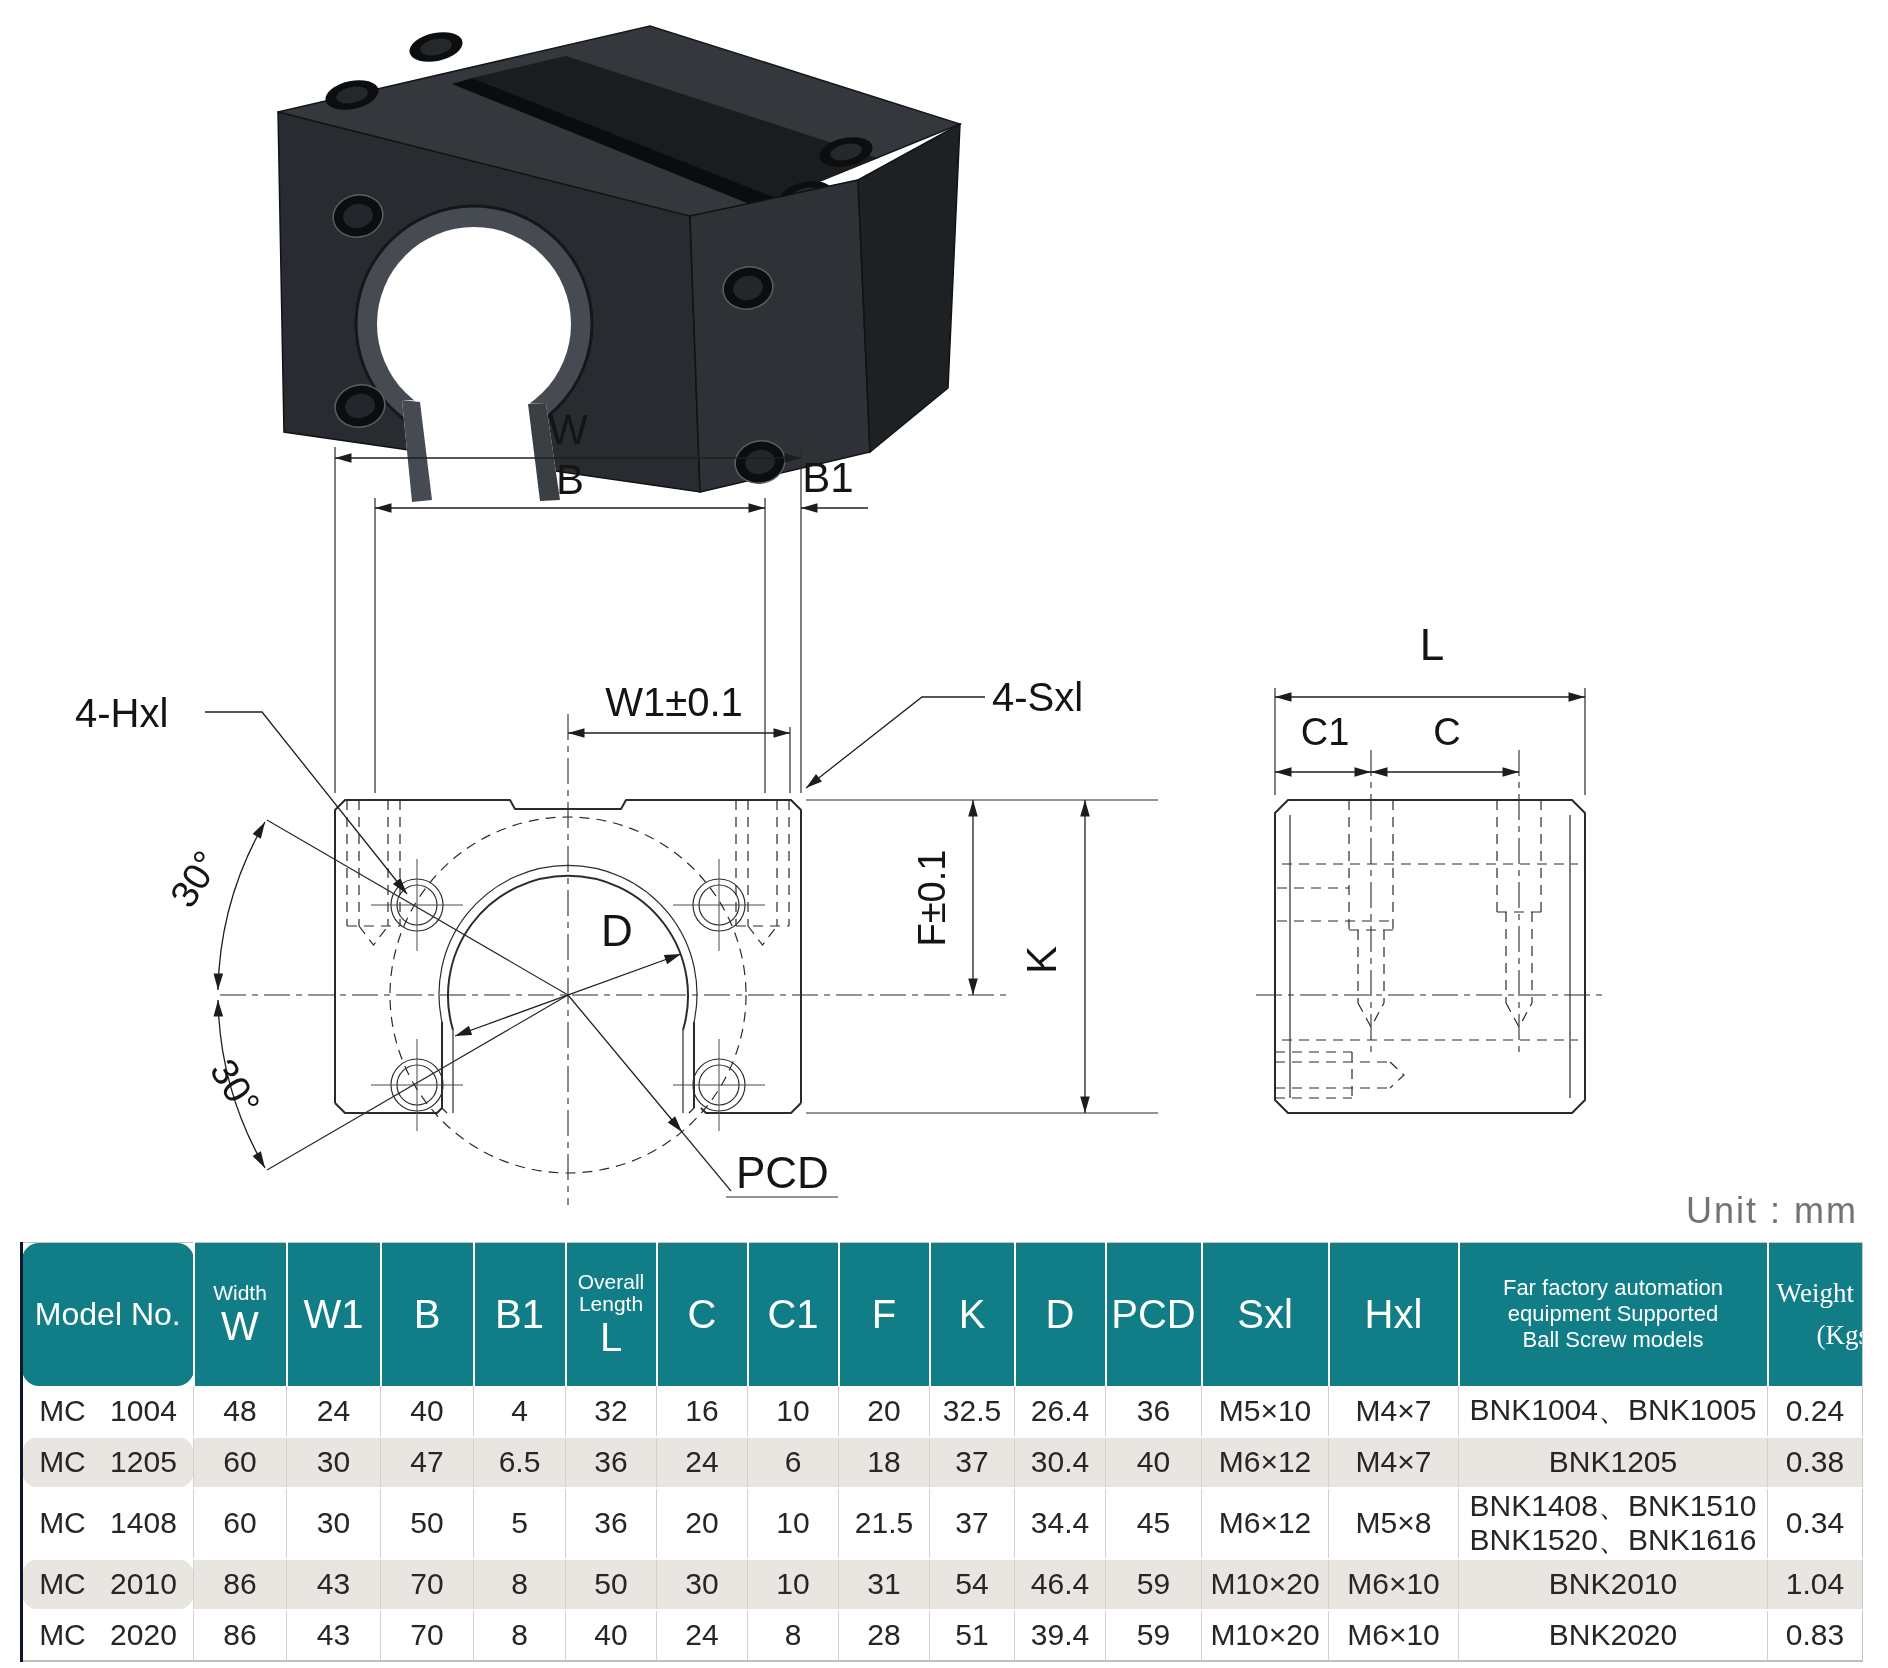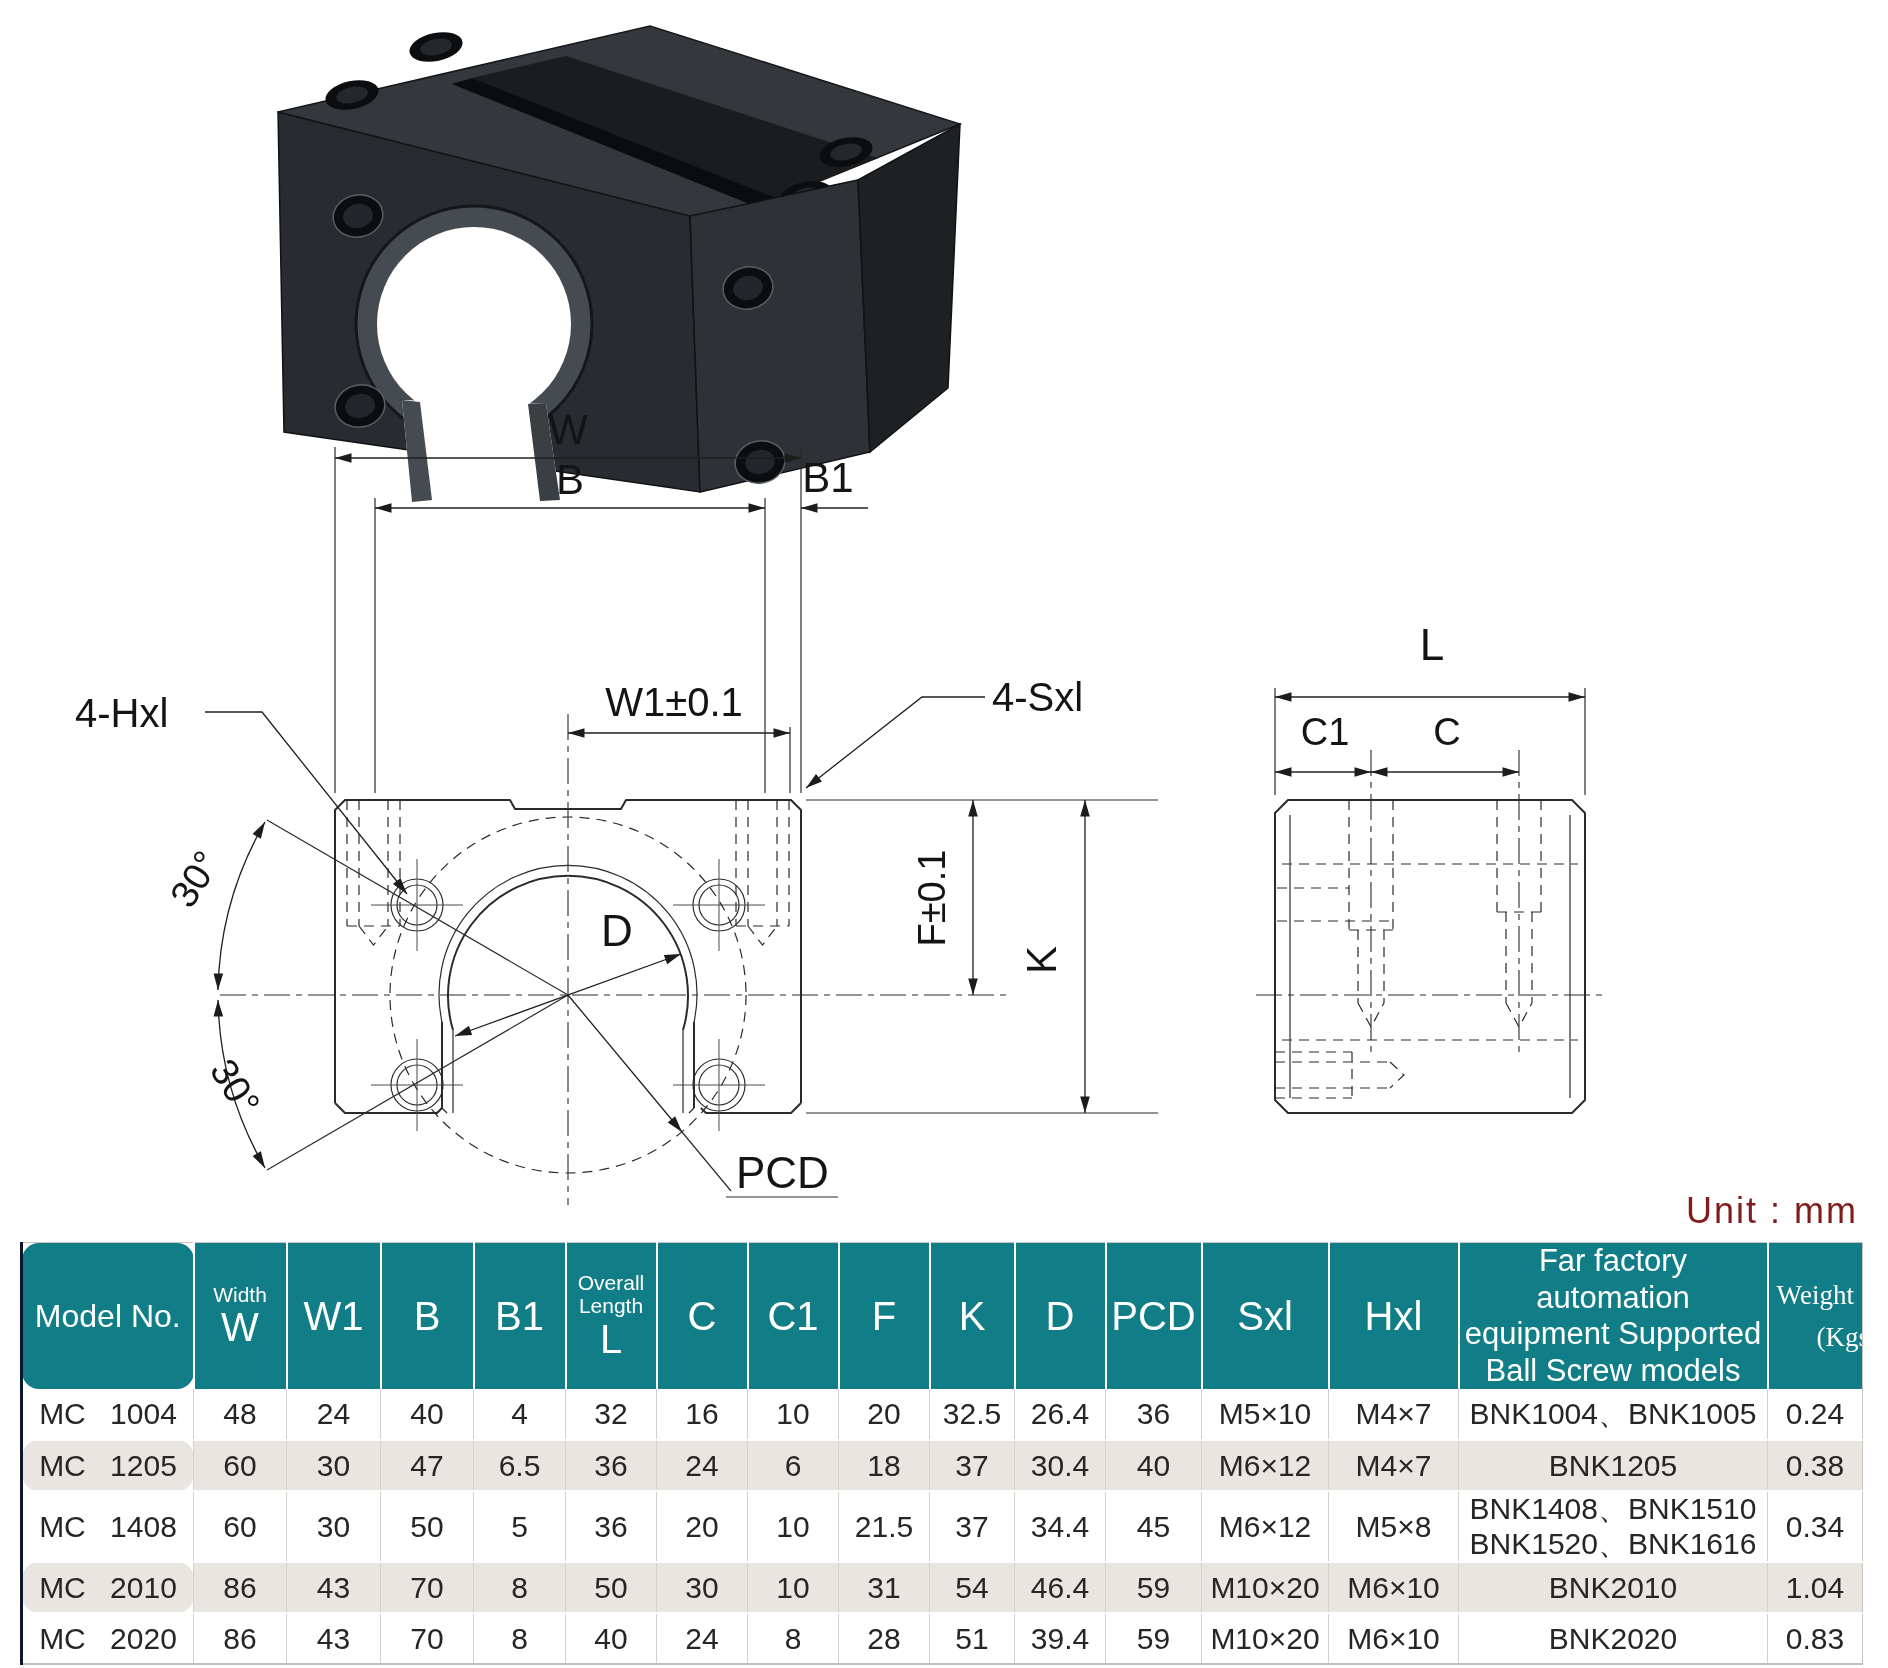--- a/index.html
+++ b/index.html
@@ -8,40 +8,40 @@
   
   #drawing{position:absolute;left:0;top:0;width:1888px;height:1668px;}
   .ln{stroke:#2b2b2b;stroke-width:2;fill:none;stroke-linejoin:round;}
   .tn{stroke:#2b2b2b;stroke-width:1.2;fill:none;}
   .soft{stroke:#4a4a4a;stroke-width:1;fill:none;}
   .dash{stroke:#2b2b2b;stroke-width:1.2;fill:none;stroke-dasharray:10 7;}
   .cl{stroke:#2b2b2b;stroke-width:1.1;fill:none;stroke-dasharray:26 6 6 6;}
   .dim{stroke:#1f1f1f;stroke-width:1.3;fill:none;}
   text.dlab{fill:#141414;font-family:"Liberation Sans",sans-serif;}
   
-  #unit-note{position:absolute;top:1190px;right:30px;font-size:36px;letter-spacing:2px;color:#7f1d1d;}
+  #unit-note{position:absolute;top:1190px;right:30px;font-size:36px;letter-spacing:2px;color:#737373;}
   
   #spec-table{position:absolute;left:20px;top:1242px;border-collapse:collapse;table-layout:fixed;
               width:1843px;}
   #spec-table th,#spec-table td{padding:0;text-align:center;vertical-align:middle;overflow:hidden;}
   #spec-table thead tr{height:143px;}
   #spec-table tbody tr{height:51px;padding-left:40px;}
   #spec-table th{background:#117e87;color:#fff;font-weight:normal;border-right:2px solid #fff;}
   #spec-table th:last-child{border-right:1px solid #c9c6c2;}
   #spec-table td{background:#fff;font-size:30px;color:#262626;border-right:1px solid #d4d1cd;
                  border-bottom:2px solid #fff;}
   #spec-table tr.alt td{background:#e9e5e1;}
   #spec-table tbody tr:last-child td{border-bottom:2px solid #c2bfbb;}
   #spec-table td:first-child,#spec-table th:first-child{border-left:3px solid #0f172a;border-radius:17px;}
   #spec-table td:last-child{border-right:1px solid #c9c6c2;}
   #spec-table thead th{border-top:1px solid #c9c6c2;}
   .h-big{font-size:40px;line-height:1.05;}
   .h-mid{font-size:32px;line-height:1.1;}
   .h-small{font-size:21px;line-height:1.08;}
-  .h-sup{font-size:31px;line-height:1.18;}
+  .h-sup{font-size:22px;line-height:1.18;}
   .h-wt{font-size:27px;line-height:1.2;font-family:Liberation Serif, serif;}
   .h-gap{margin-top:10px;padding-left:48px;}
   td.c-model{font-size:30px;word-spacing:16px;}
   td.c-screw{font-size:26px;}
   td.c-support{font-size:24px;line-height:1.15;white-space:pre-line;}
 </style>
 </head>
 <body>
 
 <div id="canvas">

